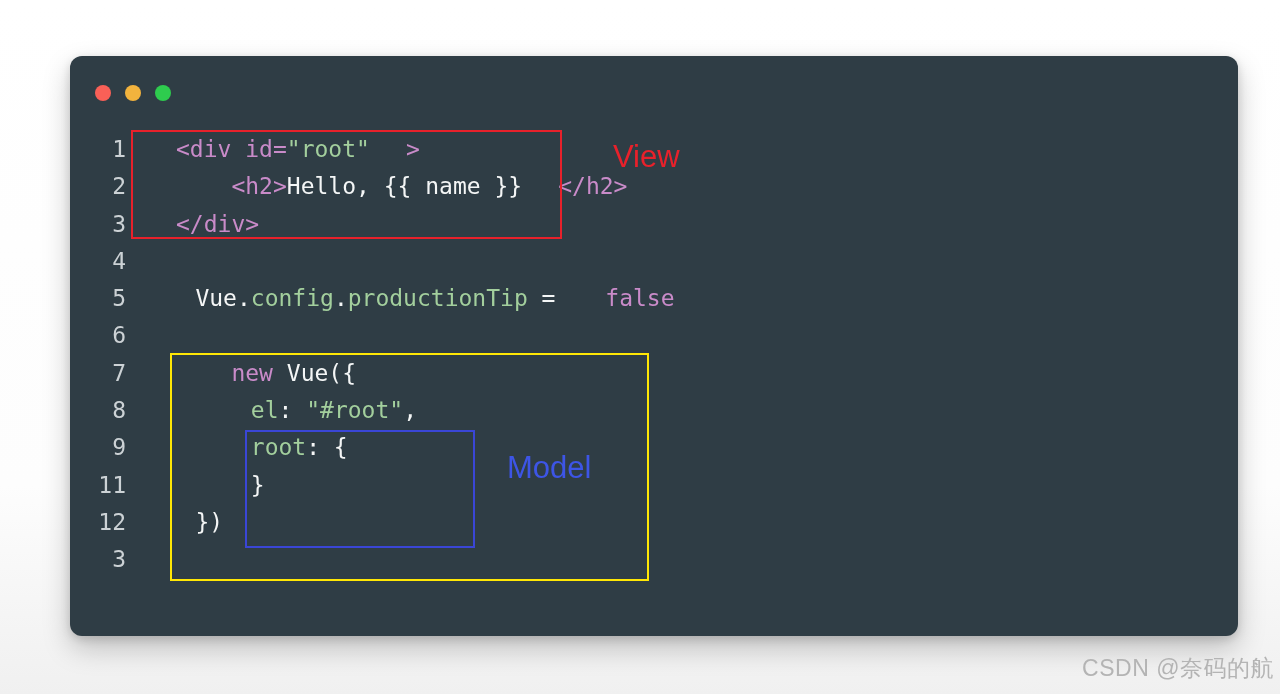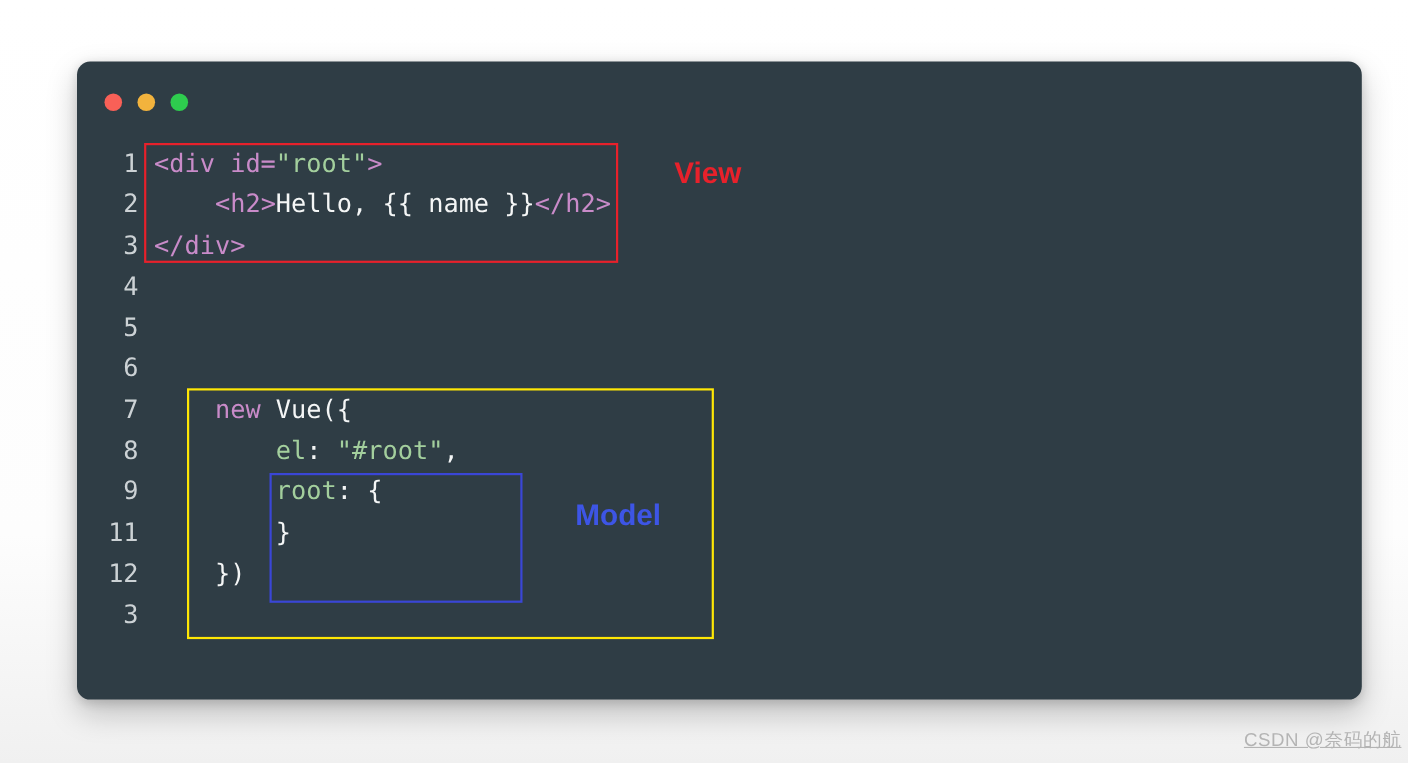--- a/index.html
+++ b/index.html
@@ -29,53 +29,53 @@
   .traffic{position:absolute;left:25px;top:29px;display:flex;gap:14px;}
   .light{width:16px;height:16px;border-radius:50%;border:none;padding:0;cursor:pointer;}
   .code-area{
     position:absolute;left:0;top:75px;right:0;
     font-family:"DejaVu Sans Mono","Liberation Mono",monospace;
     font-size:23px;line-height:37.3px;
   }
   .code-line{display:flex;white-space:pre;height:37.3px;}
   .lineno{flex:none;width:56px;text-align:right;color:var(--linenum);}
   .code-text{margin-left:14px;}
-  .tok-purple{color:var(--purple);}
+  .tok-purple{color:var(--purple);margin-left:36px;}
   .tok-green{color:var(--green);}
   .tok-plain{color:var(--plain);}
   .anno-box{position:absolute;border:2px solid;background:transparent;pointer-events:none;}
   .box-view{left:61px;top:74px;width:431px;height:109px;border-color:var(--view-red);}
   .box-viewmodel{left:100px;top:297px;width:479px;height:228px;border-color:var(--vm-yellow);}
   .box-model{left:175px;top:374px;width:230px;height:118px;border-color:var(--model-blue-box);}
-  .anno-label{position:absolute;font-size:27px;line-height:30px;font-weight:700;}
+  .anno-label{position:absolute;font-size:31px;line-height:30px;font-weight:400;}
   .label-view{left:543px;top:86px;color:var(--view-red);}
   .label-viewmodel{left:644px;top:327px;color:var(--vm-yellow);}
-  .label-model{left:437px;top:397px;color:var(--model-blue-label);margin-left:16px;}
+  .label-model{left:437px;top:397px;color:var(--model-blue-label);}
   .watermark{
-    position:absolute;right:6px;bottom:10px;font-size:17px;
-    color:var(--watermark-gray);letter-spacing:.5px;text-decoration:underline;
+    position:absolute;right:6px;bottom:10px;font-size:23px;
+    color:var(--watermark-gray);letter-spacing:.5px;
   }
 </style>
 </head>
 <body>
 
 <div class="window">
 
   <div class="traffic">
     <button class="light" style="background: rgb(249, 96, 87);"></button>
     <button class="light" style="background: rgb(242, 179, 61);"></button>
     <button class="light" style="background: rgb(46, 204, 78);"></button>
   </div>
 
   <div class="code-area" id="code-area">
       <div class="code-line"><span class="lineno">1</span><span class="code-text"><span class="tok-purple">&lt;div id=</span><span class="tok-green">"root"</span><span class="tok-purple">&gt;</span></span></div>
       <div class="code-line"><span class="lineno">2</span><span class="code-text"><span class="tok-plain">    </span><span class="tok-purple">&lt;h2&gt;</span><span class="tok-plain">Hello, {{ name }}</span><span class="tok-purple">&lt;/h2&gt;</span></span></div>
       <div class="code-line"><span class="lineno">3</span><span class="code-text"><span class="tok-purple">&lt;/div&gt;</span></span></div>
       <div class="code-line"><span class="lineno">4</span></div>
-      <div class="code-line"><span class="lineno">5</span></div>
+      <div class="code-line"><span class="lineno">5</span><span class="code-text"><span class="tok-plain">    Vue.</span><span class="tok-green">config</span><span class="tok-plain">.</span><span class="tok-green">productionTip</span><span class="tok-plain"> = </span><span class="tok-purple">false</span></span></div>
       <div class="code-line"><span class="lineno">6</span><span class="code-text"></span></div>
       <div class="code-line"><span class="lineno">7</span><span class="code-text"><span class="tok-plain">    </span><span class="tok-purple">new</span><span class="tok-plain"> Vue({</span></span></div>
       <div class="code-line"><span class="lineno">8</span><span class="code-text"><span class="tok-plain">        </span><span class="tok-green">el</span><span class="tok-plain">: </span><span class="tok-green">"#root"</span><span class="tok-plain">,</span></span></div>
       <div class="code-line"><span class="lineno">9</span><span class="code-text"><span class="tok-plain">        </span><span class="tok-green">root</span><span class="tok-plain">: {</span></span></div>
       <div class="code-line"><span class="lineno">11</span><span class="code-text"><span class="tok-plain">        }</span></span></div>
       <div class="code-line"><span class="lineno">12</span><span class="code-text"><span class="tok-plain">    })</span></span></div>
       <div class="code-line"><span class="lineno">3</span></div>
     </div>
 
   <div class="anno-box box-view"></div>

